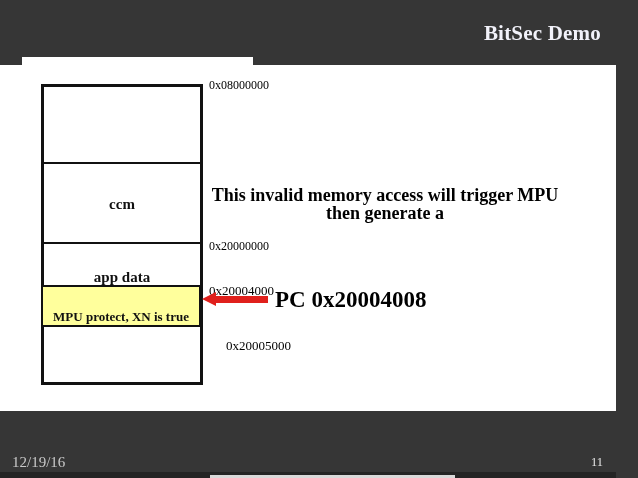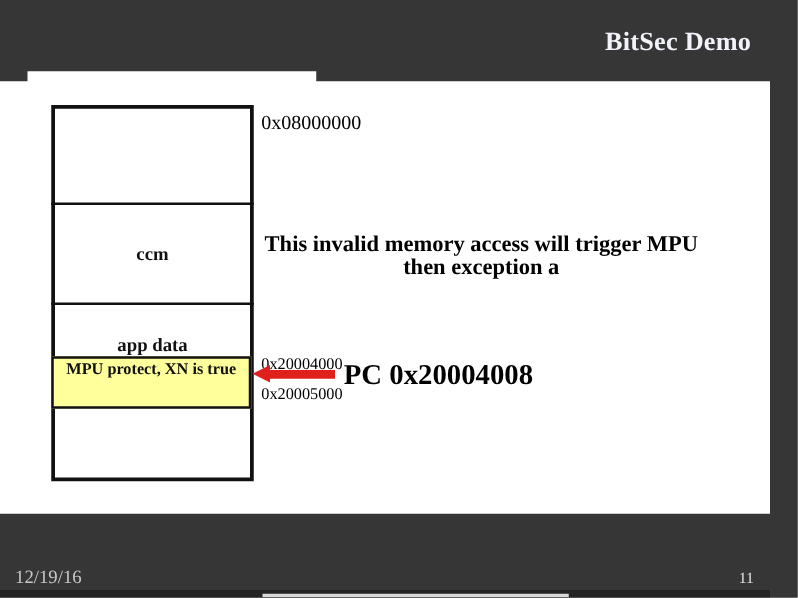--- a/index.html
+++ b/index.html
@@ -77,41 +77,41 @@
   
   .mpu-highlight {
     position: absolute;
     left: 41px;
     top: 285px;
     width: 156px;
     height: 38px;
     border: 2px solid #111111;
     background: #ffff9c;
     display: flex;
-    align-items: flex-start;
+    align-items: flex-end;
     justify-content: center;
     font-size: 13px;
     font-weight: bold;
     color: #111111;
     text-align: center;
   }
   
   .addr {
     position: absolute;
     left: 209px;
     color: #000000;
     white-space: nowrap;
   }
-  .addr-lg { font-size: 16px; margin-top: 12px; }
+  .addr-lg { font-size: 12px; }
   .addr-sm { font-size: 13px; }
   .addr-0 { top: 78px; }
   .addr-1 { top: 151px; }
   .addr-2 { top: 239px; }
   .addr-3 { top: 283px; }
-  .addr-4 { top: 307px; }
+  .addr-4 { top: 338px; margin-left: 17px; }
   
   .explanation {
     position: absolute;
     top: 187px;
     right: 16px;
     width: 430px;
     text-align: center;
     font-size: 18px;
     line-height: 17.5px;
     font-weight: bold;
@@ -194,26 +194,27 @@
   <div class="divider divider-2"></div>
 
   <div class="region-label region-label-app">app data</div>
   <div class="region-label region-label-ccm">ccm</div>
 
   <div class="mpu-highlight">
     <span>MPU protect, XN is true</span>
   </div>
 
   <div class="addr addr-lg addr-0">0x08000000</div>
+  <div class="addr addr-lg addr-2">0x20000000</div>
   <div class="addr addr-sm addr-3">0x20004000</div>
   <div class="addr addr-sm addr-4">0x20005000</div>
 
   <div class="explanation">
     <div>This invalid memory access will trigger MPU</div>
-    <div>then exception a</div>
+    <div>then generate a</div>
   </div>
 
   <div class="arrow-shaft"></div>
   <div class="arrow-head"></div>
   <div class="pc-label">PC 0x20004008</div>
 
   <div class="footer-date">12/19/16</div>
   <div class="page-number">11</div>
 
   <div class="bottom-band"></div>

